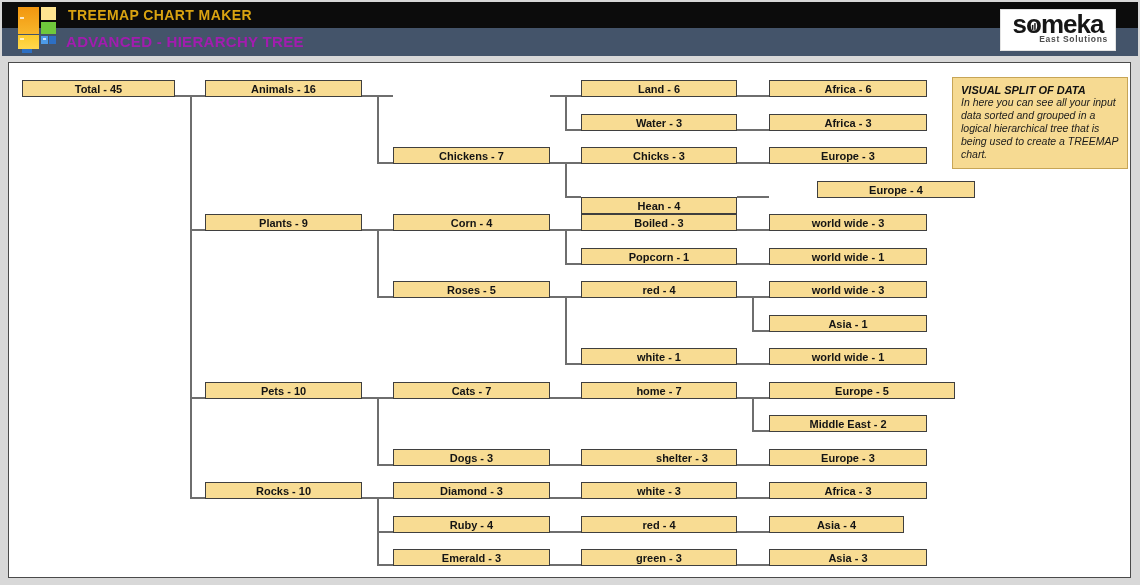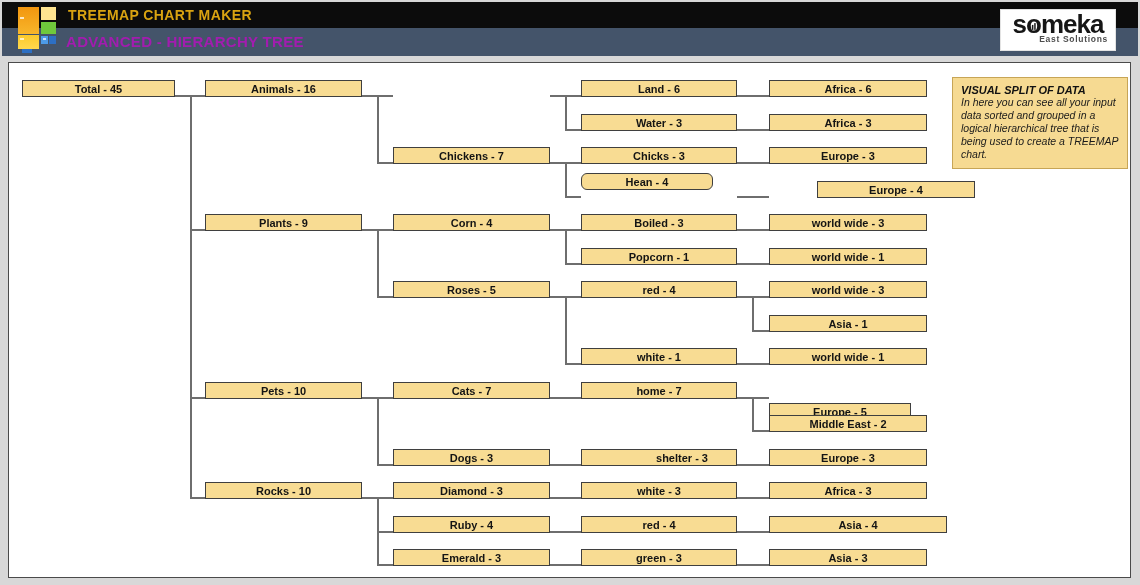--- a/index.html
+++ b/index.html
@@ -117,21 +117,21 @@
       <div class="node" style="left: 581px; top: 114px; width: 156px;">Water - 3</div>
       <div class="hline" style="left: 737px; top: 129px; width: 32px;"></div>
       <div class="node" style="left: 769px; top: 114px; width: 158px;">Africa - 3</div>
       <div class="node" style="left: 393px; top: 147px; width: 157px;">Chickens - 7</div>
       <div class="hline" style="left: 550px; top: 162px; width: 31px;"></div>
       <div class="vline" style="left: 565px; top: 162px; height: 36px;"></div>
       <div class="hline" style="left: 566px; top: 196px; width: 15px;"></div>
       <div class="node" style="left: 581px; top: 147px; width: 156px;">Chicks - 3</div>
       <div class="hline" style="left: 737px; top: 162px; width: 32px;"></div>
       <div class="node" style="left: 769px; top: 147px; width: 158px;">Europe - 3</div>
-      <div class="node" style="left: 581px; top: 173px; width: 132px; border-radius: 6px;">Hean - 4</div>
+      <div class="node" style="left: 581px; top: 197px; width: 156px;">Hean - 4</div>
       <div class="hline" style="left: 737px; top: 196px; width: 32px;"></div>
       <div class="node" style="left: 769px; top: 181px; width: 158px; margin-left: 48px;">Europe - 4</div>
       <div class="node" style="left: 205px; top: 214px; width: 157px;">Plants - 9</div>
       <div class="hline" style="left: 362px; top: 229px; width: 31px;"></div>
       <div class="vline" style="left: 377px; top: 229px; height: 69px;"></div>
       <div class="hline" style="left: 378px; top: 296px; width: 15px;"></div>
       <div class="node" style="left: 393px; top: 214px; width: 157px;">Corn - 4</div>
       <div class="hline" style="left: 550px; top: 229px; width: 31px;"></div>
       <div class="vline" style="left: 565px; top: 229px; height: 36px;"></div>
       <div class="hline" style="left: 566px; top: 263px; width: 15px;"></div>
@@ -157,42 +157,42 @@
       <div class="node" style="left: 205px; top: 382px; width: 157px;">Pets - 10</div>
       <div class="hline" style="left: 362px; top: 397px; width: 31px;"></div>
       <div class="vline" style="left: 377px; top: 397px; height: 69px;"></div>
       <div class="hline" style="left: 378px; top: 464px; width: 15px;"></div>
       <div class="node" style="left: 393px; top: 382px; width: 157px;">Cats - 7</div>
       <div class="hline" style="left: 550px; top: 397px; width: 31px;"></div>
       <div class="node" style="left: 581px; top: 382px; width: 156px;">home - 7</div>
       <div class="hline" style="left: 737px; top: 397px; width: 32px;"></div>
       <div class="vline" style="left: 752px; top: 397px; height: 35px;"></div>
       <div class="hline" style="left: 753px; top: 430px; width: 16px;"></div>
-      <div class="node" style="left: 769px; top: 382px; width: 142px; margin-top: 21px;">Europe - 5</div>
+      <div class="node" style="left: 769px; top: 382px; width: 186px;">Europe - 5</div>
       <div class="node" style="left: 769px; top: 415px; width: 158px;">Middle East - 2</div>
       <div class="node" style="left: 393px; top: 449px; width: 157px;">Dogs - 3</div>
       <div class="hline" style="left: 550px; top: 464px; width: 31px;"></div>
       <div class="node" style="left: 581px; top: 449px; width: 156px; padding-left: 46px;">shelter - 3</div>
       <div class="hline" style="left: 737px; top: 464px; width: 32px;"></div>
       <div class="node" style="left: 769px; top: 449px; width: 158px;">Europe - 3</div>
       <div class="node" style="left: 205px; top: 482px; width: 157px;">Rocks - 10</div>
       <div class="hline" style="left: 362px; top: 497px; width: 31px;"></div>
       <div class="vline" style="left: 377px; top: 497px; height: 69px;"></div>
       <div class="hline" style="left: 378px; top: 531px; width: 15px;"></div>
       <div class="hline" style="left: 378px; top: 564px; width: 15px;"></div>
       <div class="node" style="left: 393px; top: 482px; width: 157px;">Diamond - 3</div>
       <div class="hline" style="left: 550px; top: 497px; width: 31px;"></div>
       <div class="node" style="left: 581px; top: 482px; width: 156px;">white - 3</div>
       <div class="hline" style="left: 737px; top: 497px; width: 32px;"></div>
       <div class="node" style="left: 769px; top: 482px; width: 158px;">Africa - 3</div>
       <div class="node" style="left: 393px; top: 516px; width: 157px;">Ruby - 4</div>
       <div class="hline" style="left: 550px; top: 531px; width: 31px;"></div>
       <div class="node" style="left: 581px; top: 516px; width: 156px;">red - 4</div>
       <div class="hline" style="left: 737px; top: 531px; width: 32px;"></div>
-      <div class="node" style="left: 769px; top: 516px; width: 178px;">Asia - 4</div>
+      <div class="node" style="left: 769px; top: 516px; width: 135px;">Asia - 4</div>
       <div class="node" style="left: 393px; top: 549px; width: 157px;">Emerald - 3</div>
       <div class="hline" style="left: 550px; top: 564px; width: 31px;"></div>
       <div class="node" style="left: 581px; top: 549px; width: 156px;">green - 3</div>
       <div class="hline" style="left: 737px; top: 564px; width: 32px;"></div>
       <div class="node" style="left: 769px; top: 549px; width: 158px;">Asia - 3</div>
     </div>
 
   <div class="note">
     <div class="note-title">VISUAL SPLIT OF DATA</div>
     <div class="note-body">In here you can see all your input data sorted and grouped in a logical hierarchical tree that is being used to create a TREEMAP chart.</div>

